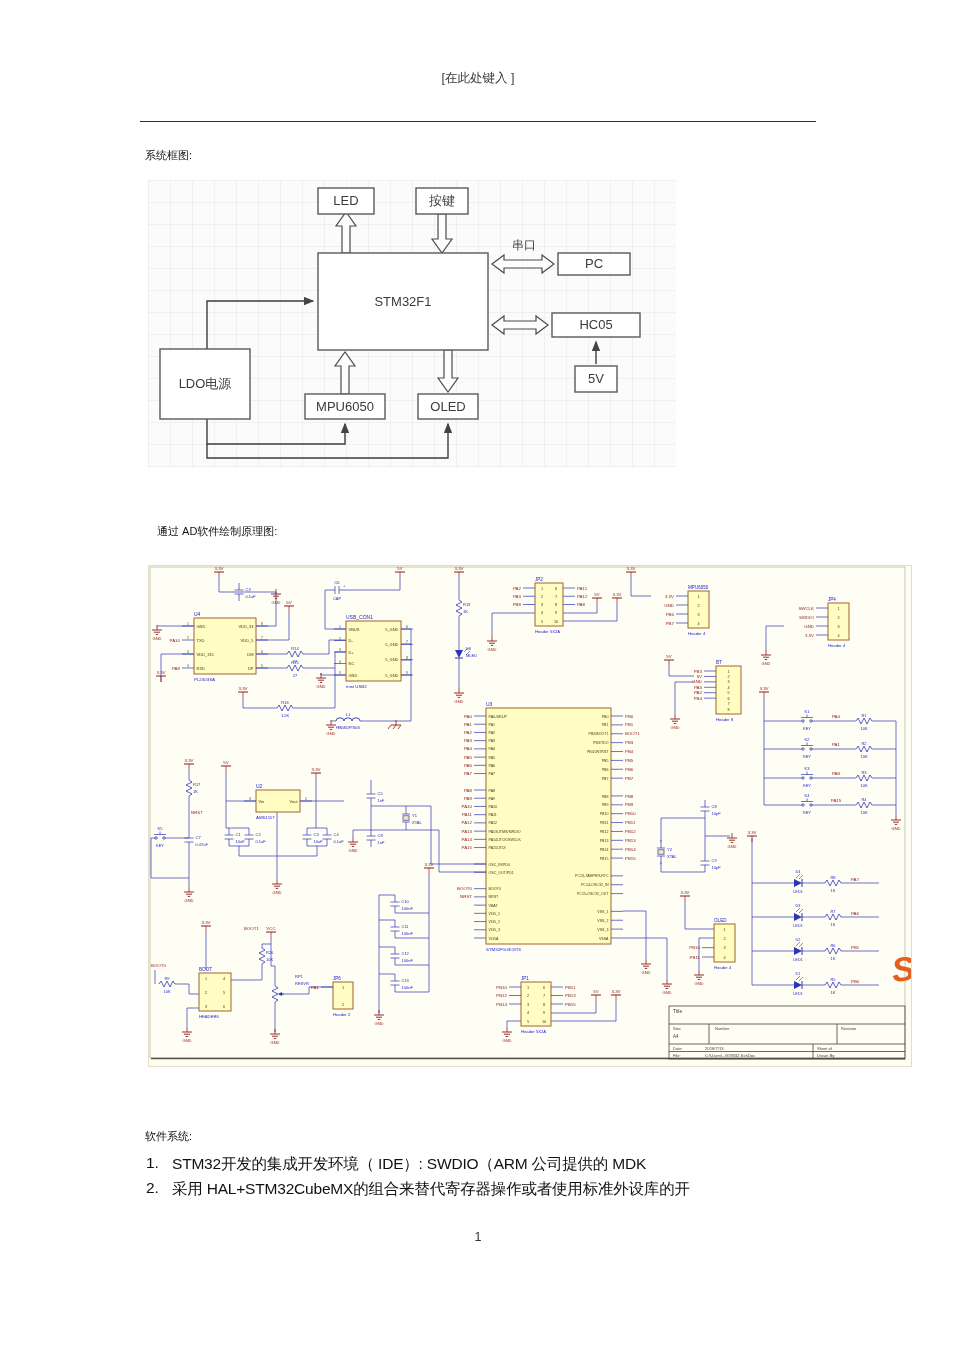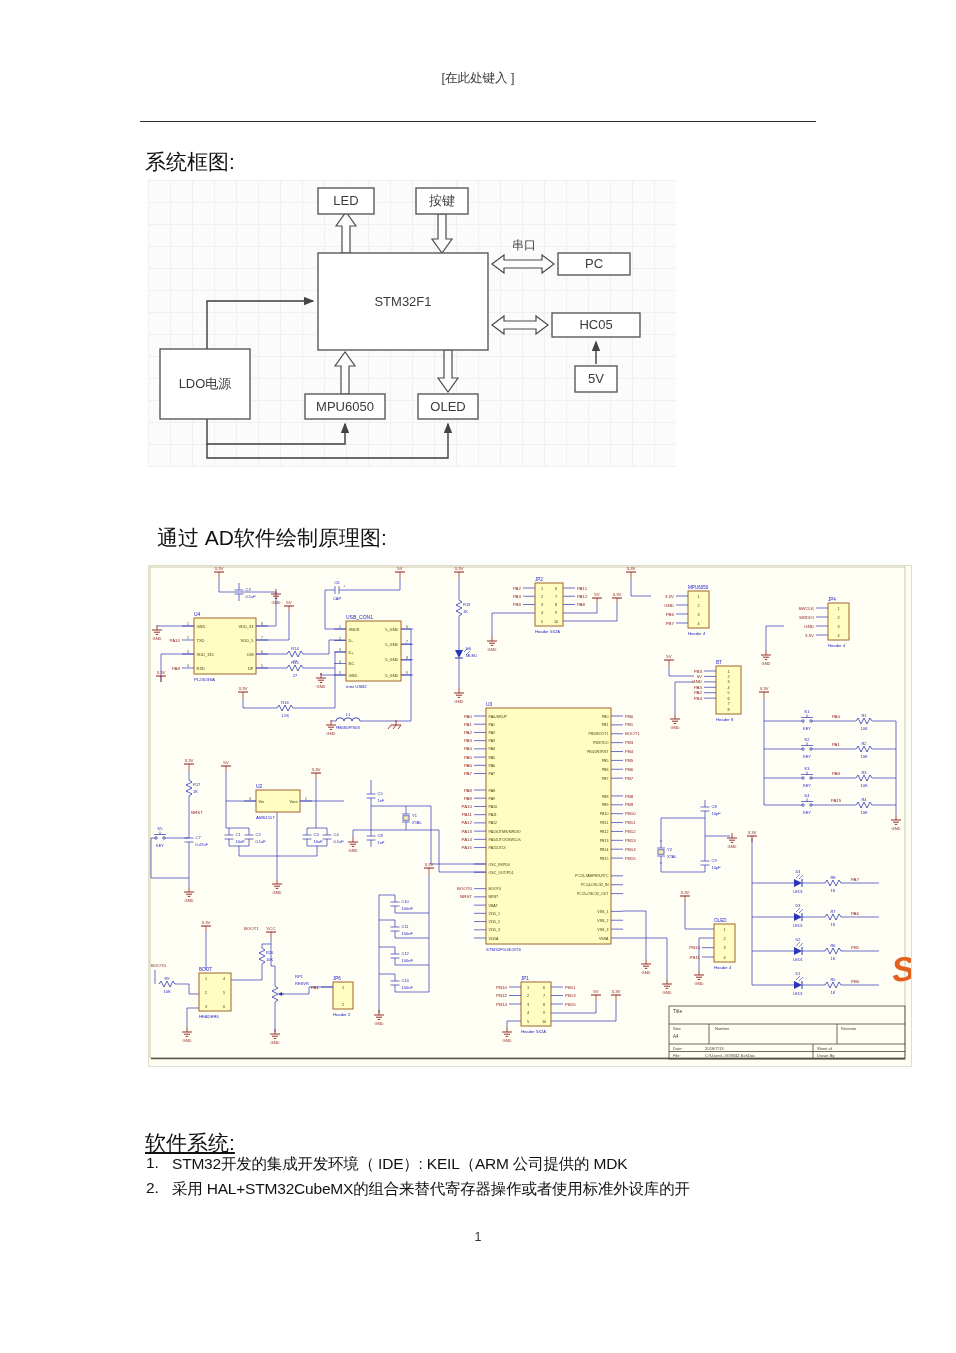--- a/index.html
+++ b/index.html
@@ -1,24 +1,24 @@
 <!DOCTYPE html>
 <html><head>
 <meta charset="utf-8">
 <style>
   html,body{margin:0;padding:0;}
   body{width:956px;height:1353px;background:#ffffff;position:relative;
        font-family:"Liberation Sans","DejaVu Sans",sans-serif;color:#1a1a1a;overflow:hidden;}
   .abs{position:absolute;}
   .hdr{top:70px;left:0;width:956px;text-align:center;font-size:12.5px;color:#3a3a3a;}
   .rule{top:121px;left:140px;width:676px;border-top:1.5px solid #2f2f2f;height:0;}
-  .sect{font-size:21px;color:#111;}
+  .sect{font-size:11px;color:#111;}
   .s1{top:148px;left:145px;}
   .s2{top:524px;left:157px;}
-  .s3{top:1129px;left:145px;text-decoration:underline;}
+  .s3{top:1129px;left:145px;}
   .li-num{font-size:15.5px;color:#111;left:146px;}
   .li-txt{font-size:15.5px;color:#111;left:172px;letter-spacing:-0.2px;}
   .l1{top:1154px;}
   .l2{top:1179px;}
   .pgnum{top:1230px;left:0;width:956px;text-align:center;font-size:12.5px;color:#333;}
   .blockdiag{top:180px;left:148px;width:528px;height:287px;}
   .schewrap{top:565px;left:148px;width:762px;height:500px;background:#fffef4;border:1px solid #e2dfc9;}
   svg text{font-family:"Liberation Sans","DejaVu Sans",sans-serif;}
 </style>
 </head>
@@ -1228,17 +1228,17 @@
         <text x="668" y="491" fill="#45443c" font-size="4" text-anchor="start">Drawn By:</text>
       </g>
       <g>
         <text x="744" y="416" fill="#e2601c" font-size="34" text-anchor="start" font-weight="bold" font-style="italic" transform="rotate(-6 744 416)">S</text>
       </g>
     </svg>
 </div>
 
 <div class="abs sect s3">软件系统:</div>
 <div class="abs li-num l1">1.</div>
-<div class="abs li-txt l1">STM32开发的集成开发环境（ IDE）: KEIL（ARM 公司提供的 MDK</div>
+<div class="abs li-txt l1">STM32开发的集成开发环境（ IDE）: SWDIO（ARM 公司提供的 MDK</div>
 <div class="abs li-num l2">2.</div>
 <div class="abs li-txt l2">采用 HAL+STM32CubeMX的组合来替代寄存器操作或者使用标准外设库的开</div>
 
 <div class="abs pgnum">1</div>
 
 </body></html>

